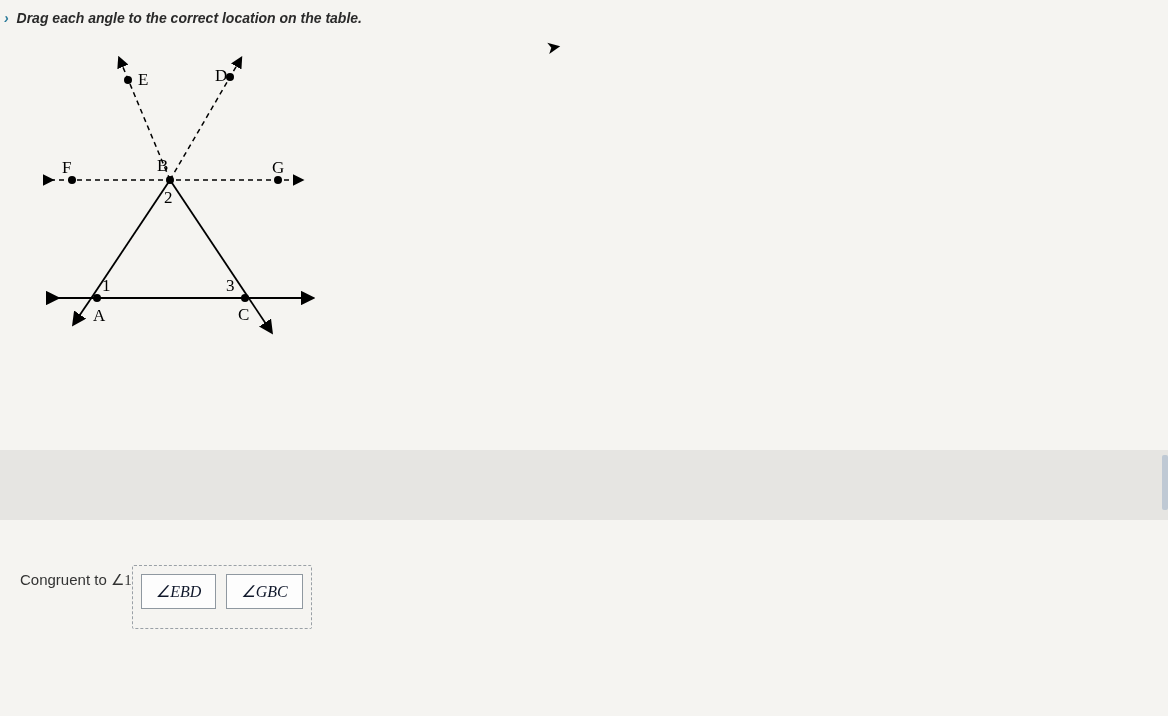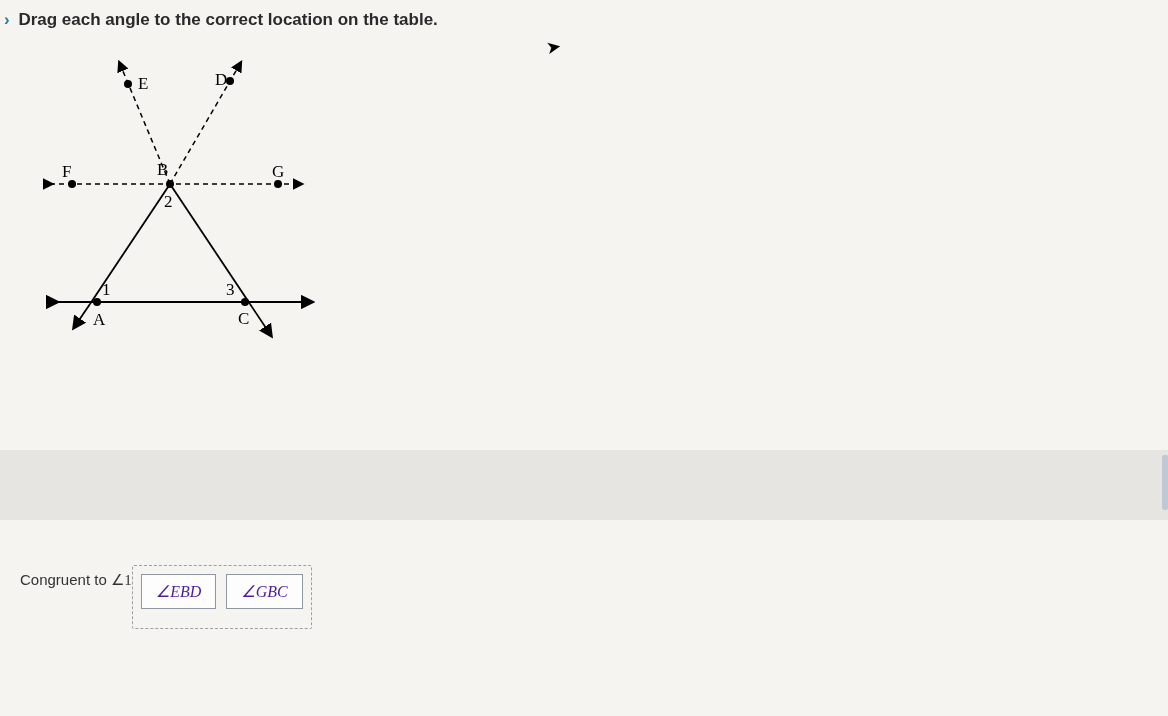--- a/index.html
+++ b/index.html
@@ -7,22 +7,23 @@
     font-family: Arial, sans-serif;
     background: #f5f4f1;
     width: 1168px;
     height: 716px;
     overflow: hidden;
     position: relative;
   }
   .instruction {
     padding: 10px 4px 4px 4px;
     font-weight: bold;
-    font-size: 17px;
+    font-size: 14px;
     color: #2a2a2a;
+    font-style: italic;
   }
   .chev {
     color: #2a7a9a;
     font-weight: bold;
     margin-right: 4px;
   }
   .diagram-area {
     position: relative;
     width: 320px;
     height: 320px;
@@ -85,21 +86,21 @@
     gap: 10px;
     align-items: flex-start;
   }
   .chip {
     border: 1px solid #8f98a0;
     background: #fdfdfd;
     padding: 7px 14px;
     font-family: "Times New Roman", serif;
     font-style: italic;
     font-size: 16px;
-    color: #4c1d95;
+    color: #0f172a;
     cursor: move;
     user-select: none;
   }
   .cursor-icon {
     position: absolute;
     top: 36px;
     left: 546px;
     font-size: 18px;
     color: #000;
     transform: rotate(-10deg);

